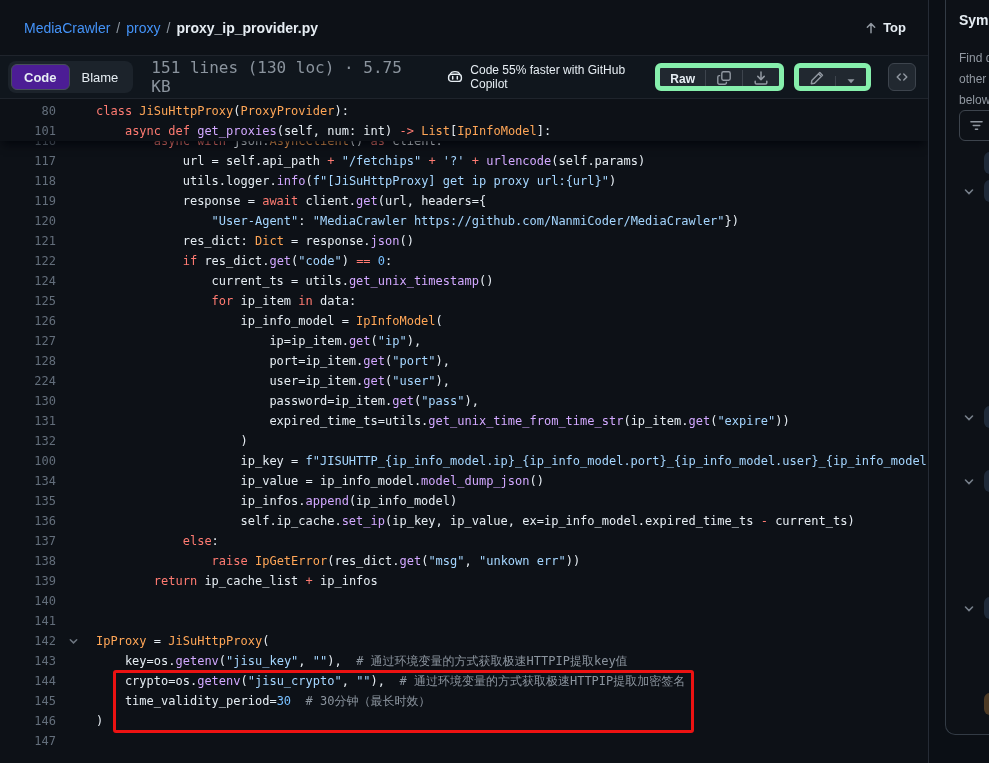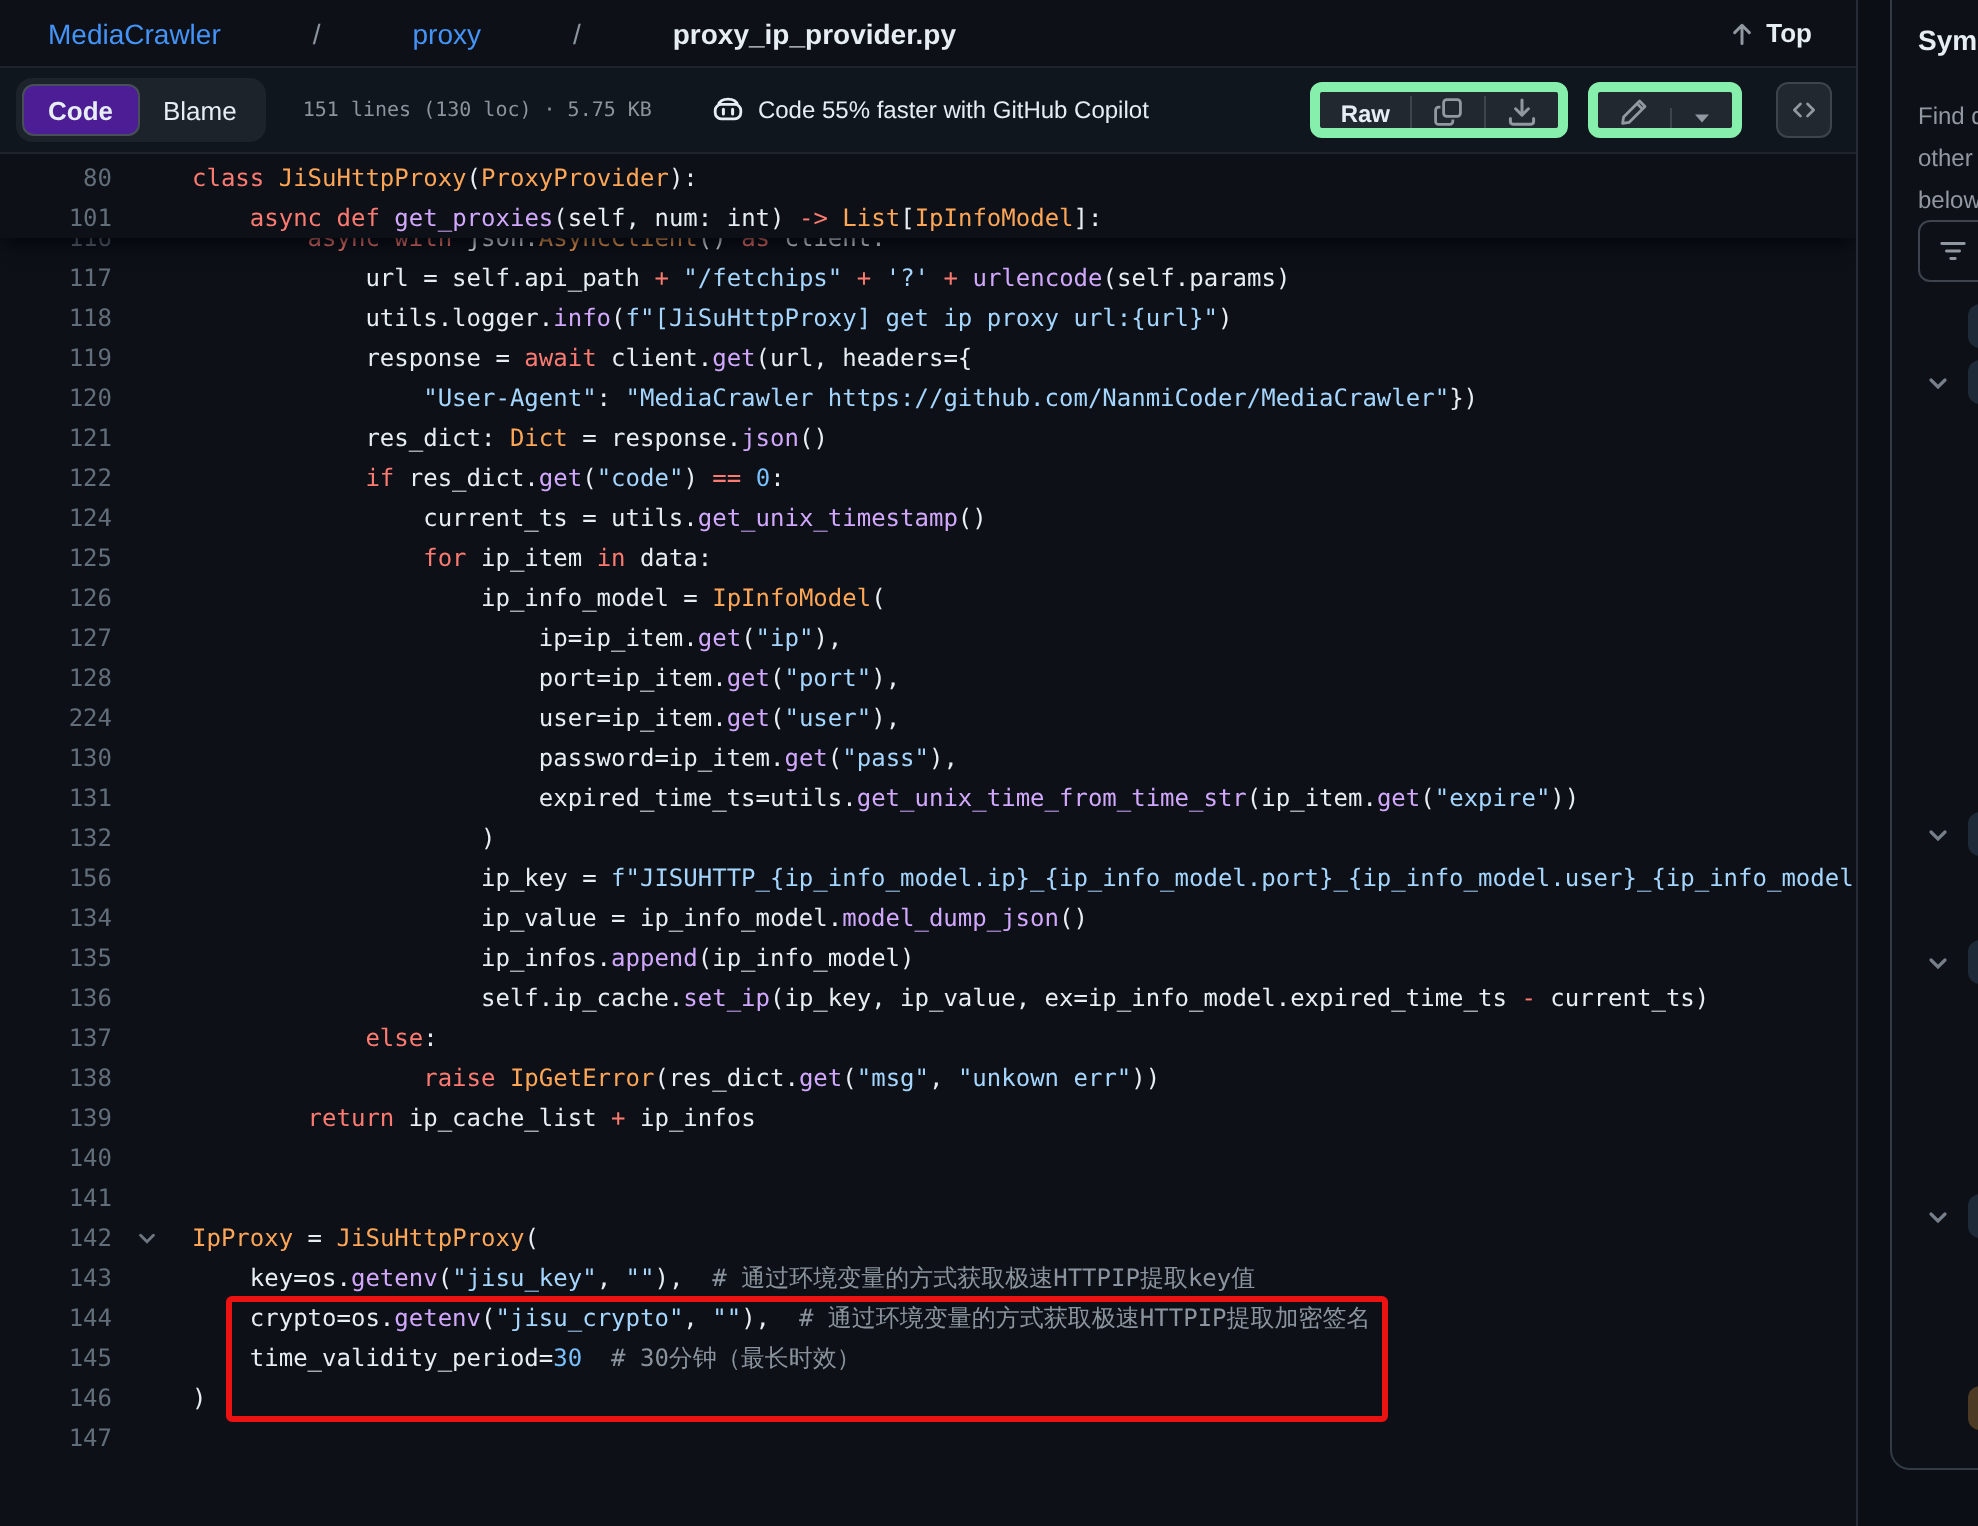--- a/index.html
+++ b/index.html
@@ -4,37 +4,37 @@
 <style>
   * { margin:0; padding:0; box-sizing:border-box; }
   html,body { width:989px; height:763px; overflow:hidden; }
   body { background:#0b0f15; font-family:"Liberation Sans", sans-serif; position:relative; color:#e6edf3; }
 
   
   .main-col { position:absolute; left:0; top:0; width:929px; height:763px;
               background:#0d1117; border-right:1px solid #262c36; }
 
   
-  .crumb-bar { height:34px; display:flex; align-items:center; padding:0 16px 0 24px;
-               border-bottom:1px solid #1f242c; font-size:14px;gap:40px; }
+  .crumb-bar { height:56px; display:flex; align-items:center; padding:0 16px 0 24px;
+               border-bottom:1px solid #1f242c; font-size:14px; }
   .crumb-bar a { color:#4493f8; text-decoration:none; cursor:pointer; }
   .crumb-sep { color:#8b949e; margin:0 6px; }
   .crumb-file { font-weight:700; color:#e6edf3; }
   .top-btn { margin-left:auto; display:flex; align-items:center; gap:5px; background:none;
              border:none; color:#e6edf3; font-family:inherit; font-size:13px; font-weight:600;
              cursor:pointer; padding:4px 6px; }
 
   
   .toolbar { height:43px; background:#10161d; border-bottom:1px solid #1f242c;
              display:flex; align-items:center; padding:0 12px 0 8px; }
   .segmented { display:flex; align-items:center; background:#1c232b; border-radius:8px; padding:3px; height:32px; }
   .seg { border:none; background:transparent; color:#e6edf3; font-family:inherit; font-size:13px;
          padding:4px 12px; border-radius:6px; cursor:pointer; height:26px; }
   .seg.active { background:#4c1d95; border:1px solid #474f58; font-weight:600; }
-  .meta { font-family:"DejaVu Sans Mono", monospace; font-size:10px; color:#8b949e; margin-left:18px; }
+  .meta { font-family:"DejaVu Sans Mono", monospace; font-size:16px; color:#8b949e; margin-left:18px; }
   .copilot { display:flex; align-items:center; gap:7px; margin-left:30px; font-size:12px; font-weight:400; color:#e6edf3; }
   .tb-right { margin-left:auto; display:flex; align-items:center; }
   .btn-group { display:flex; align-items:flex-end; border:5px solid #86efac; border-radius:6px;
                overflow:hidden; background:#212830; height:28px; }
   .btn-group + .btn-group { margin-left:10px; }
   .btn-group button { border:none; background:transparent; color:#e6edf3; font-family:inherit;
                       font-size:12px; font-weight:600; display:flex; align-items:center; justify-content:center;
                       padding:0 10px; cursor:pointer; }
   .btn-group button + button { border-left:1px solid #3d444d; }
   .icon-btn { margin-left:17px; width:28px; height:28px; border:1px solid #3d444d; border-radius:6px;
@@ -235,21 +235,21 @@
           <div class="lnum">131</div>
           <div class="gutter"></div>
           <div class="ctext"><span class="tk-pl">                        expired_time_ts=utils.</span><span class="tk-fn">get_unix_time_from_time_str</span><span class="tk-pl">(ip_item.</span><span class="tk-fn">get</span><span class="tk-pl">(</span><span class="tk-st">"expire"</span><span class="tk-pl">))</span></div>
         </div>
         <div class="crow">
           <div class="lnum">132</div>
           <div class="gutter"></div>
           <div class="ctext"><span class="tk-pl">                    )</span></div>
         </div>
         <div class="crow">
-          <div class="lnum">156</div>
+          <div class="lnum">100</div>
           <div class="gutter"></div>
           <div class="ctext"><span class="tk-pl">                    ip_key = </span><span class="tk-st">f"JISUHTTP_{ip_info_model.ip}_{ip_info_model.port}_{ip_info_model.user}_{ip_info_model</span></div>
         </div>
         <div class="crow">
           <div class="lnum">134</div>
           <div class="gutter"></div>
           <div class="ctext"><span class="tk-pl">                    ip_value = ip_info_model.</span><span class="tk-fn">model_dump_json</span><span class="tk-pl">()</span></div>
         </div>
         <div class="crow">
           <div class="lnum">135</div>

